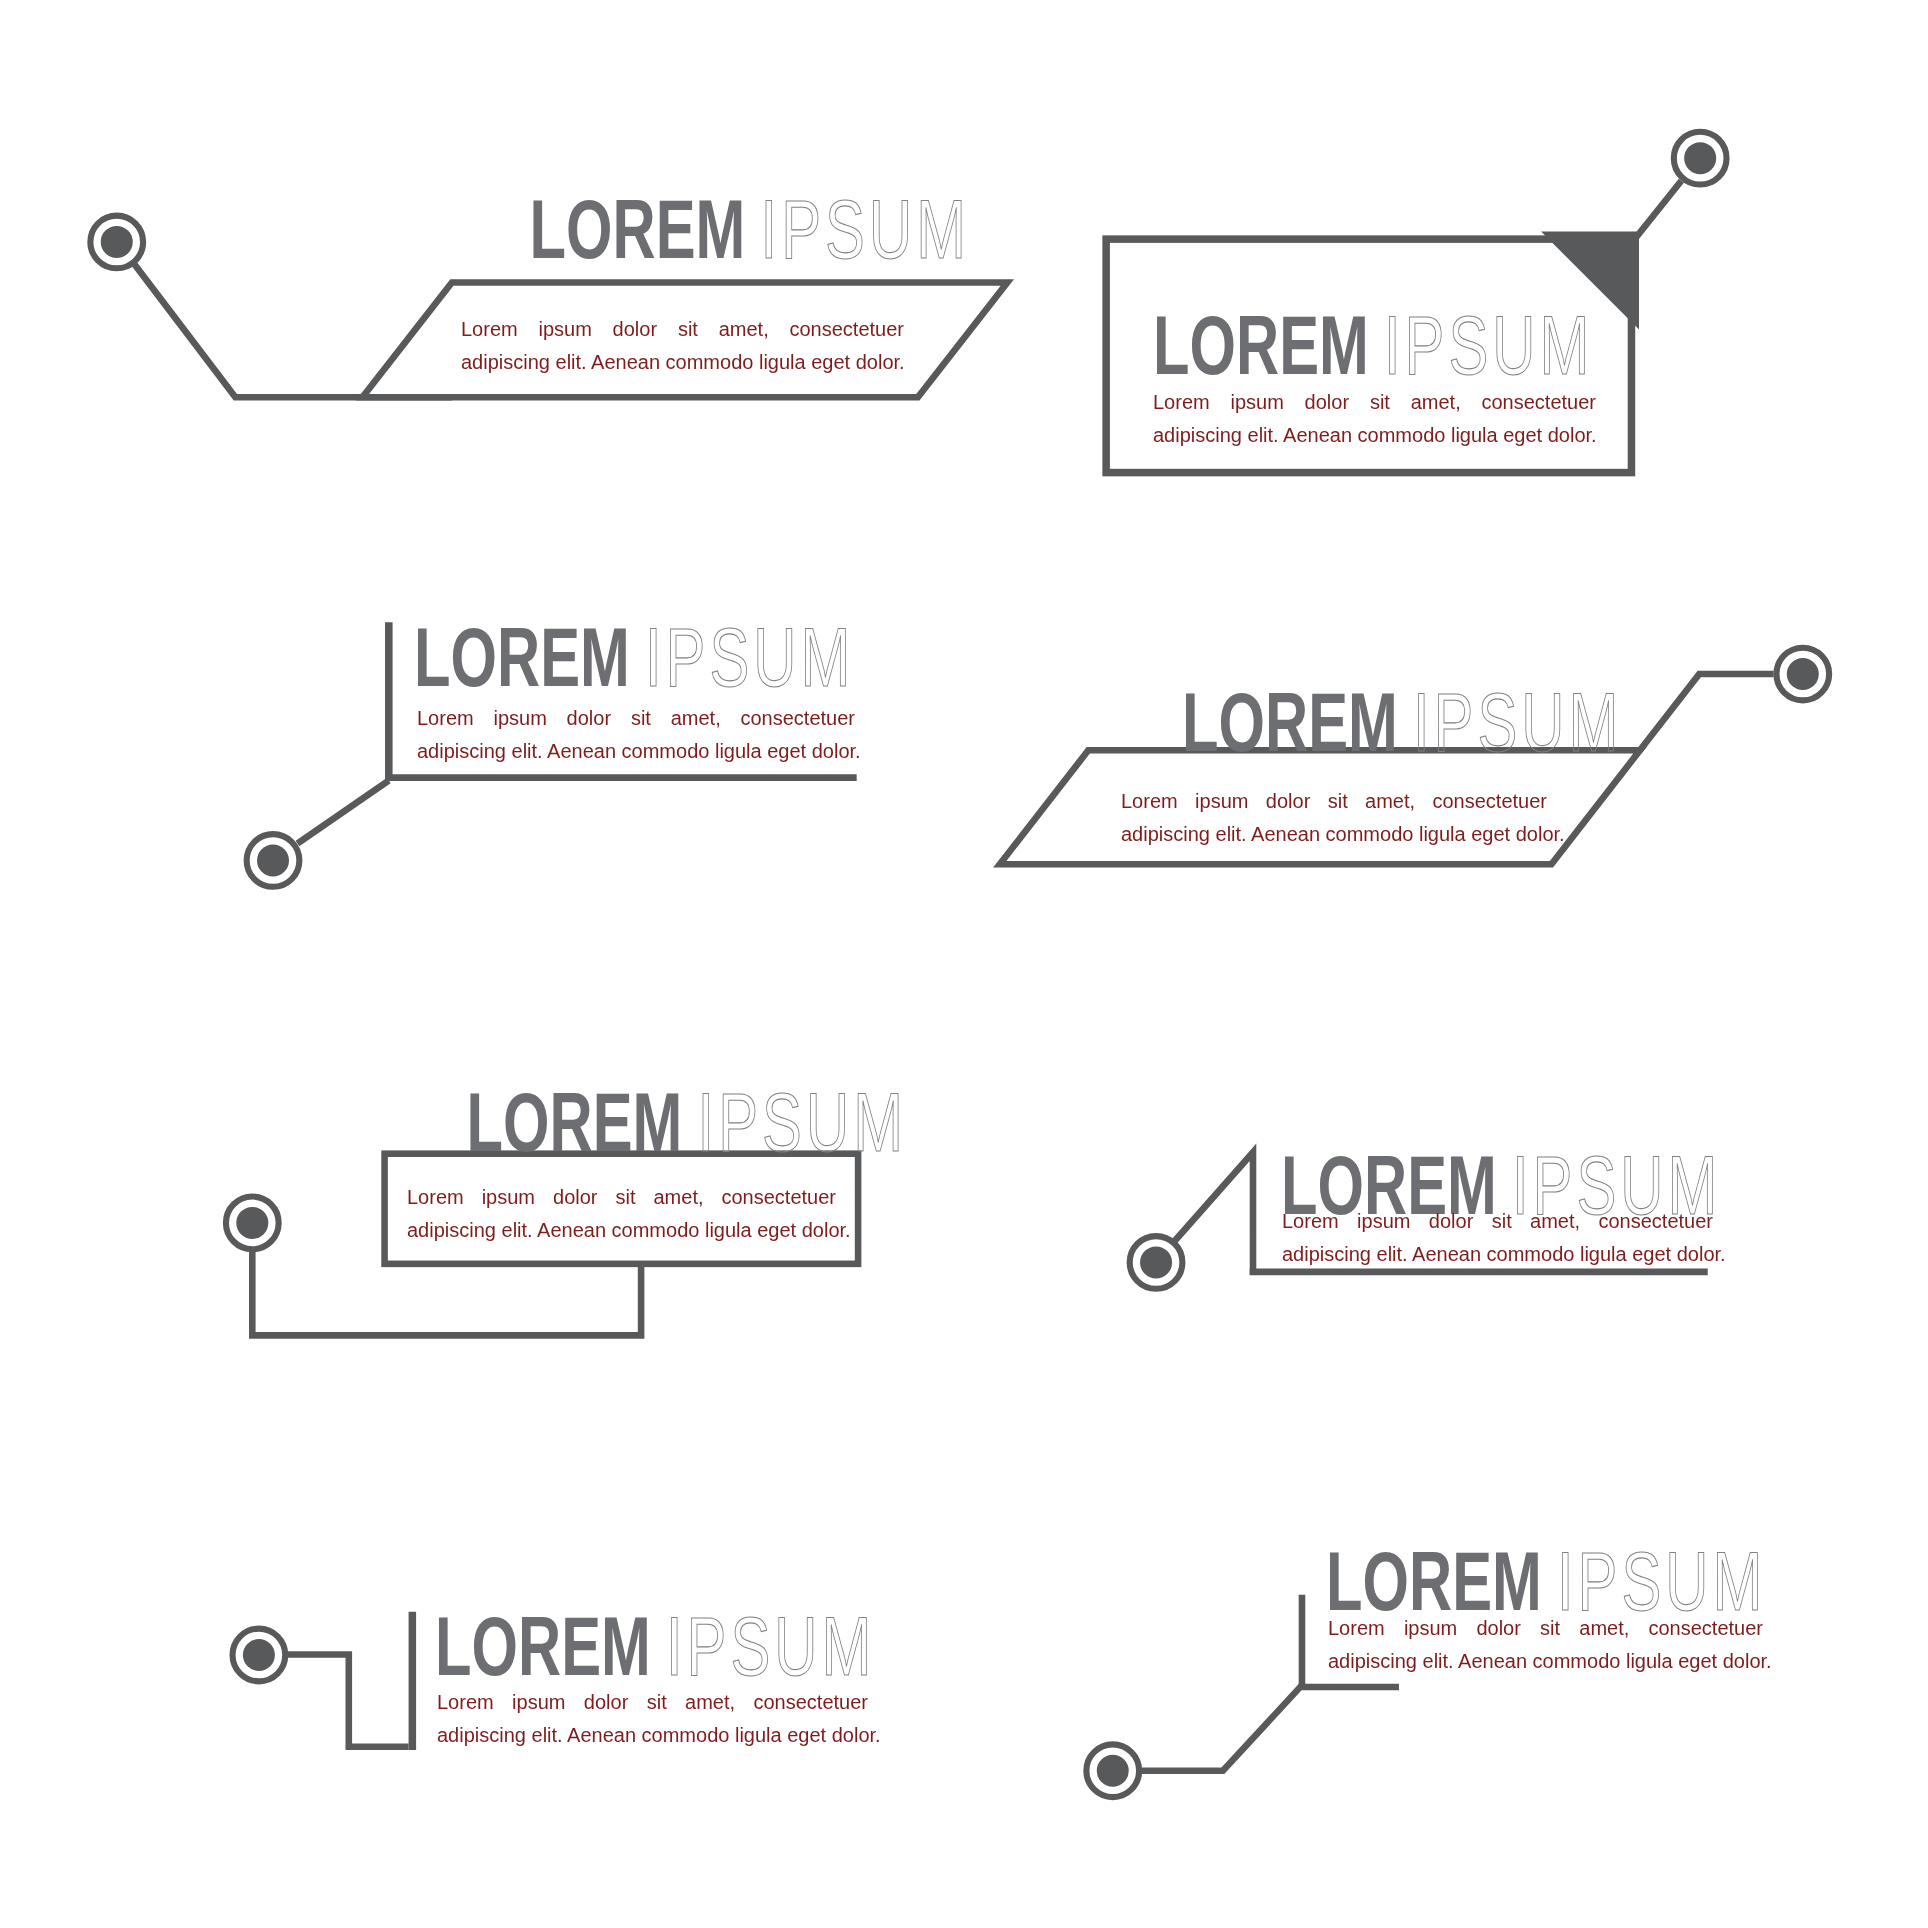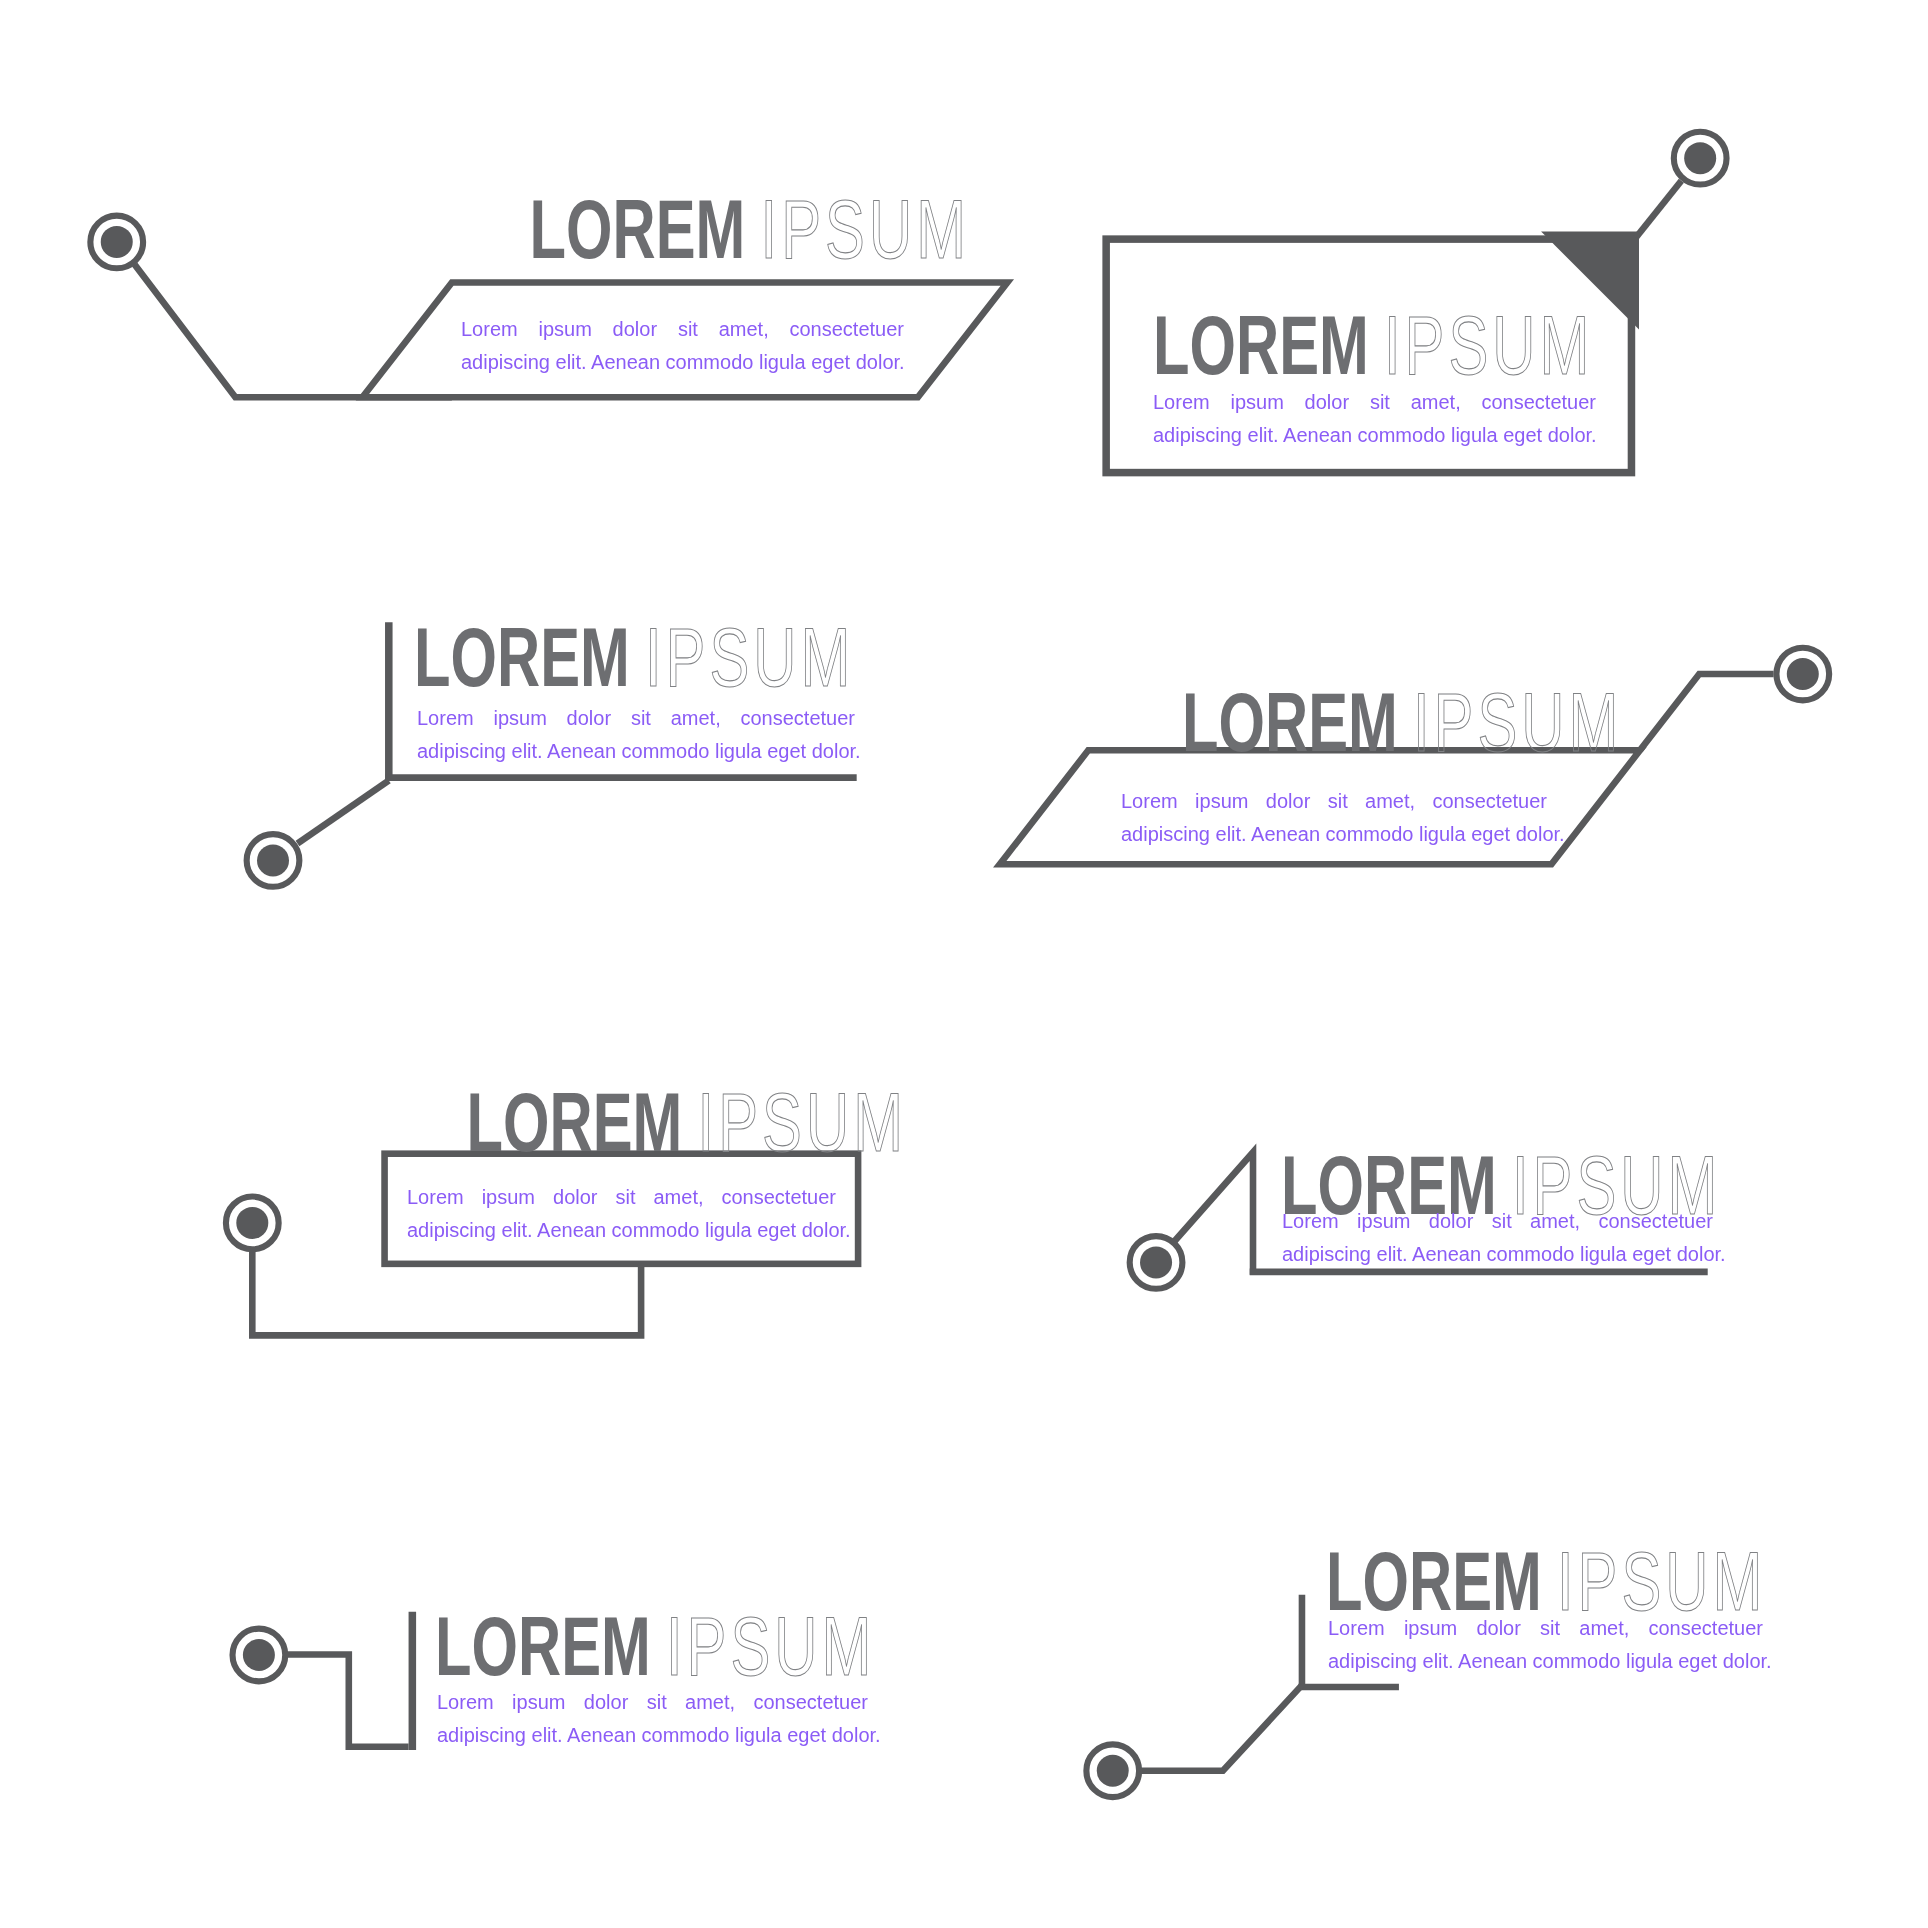--- a/index.html
+++ b/index.html
@@ -21,21 +21,21 @@
   .title.center { text-align:center; }
   .tw { display:inline-block; transform:scaleX(0.72); transform-origin:left bottom; }
   .title.center .tw { transform-origin:center bottom; }
   .t1 { font-weight:700; color:#6d6e71; letter-spacing:0; }
   .t2 { font-weight:400; margin-left:21px; letter-spacing:5.6px;
         color:transparent; -webkit-text-stroke:1.1px #808285; }
   @supports not (-webkit-text-stroke: 1px #000000) {
     .t2 { color:#a7a9ac; }
   }
 
-  .body { position:absolute; font-size:20px; line-height:33px; color:#8b5cf6; }
+  .body { position:absolute; font-size:20px; line-height:33px; color:#7f1d1d; }
   .body .l1 { text-align:justify; text-align-last:justify; }
   .body .l2 { text-align:center; white-space:nowrap; }
 </style>
 </head>
 <body>
 
 <svg class="linework" width="1928" height="1928" viewBox="0 0 2048 2048">
 
   <g>
     <polyline class="ln" points="143,281 250,422 480,422"></polyline>

